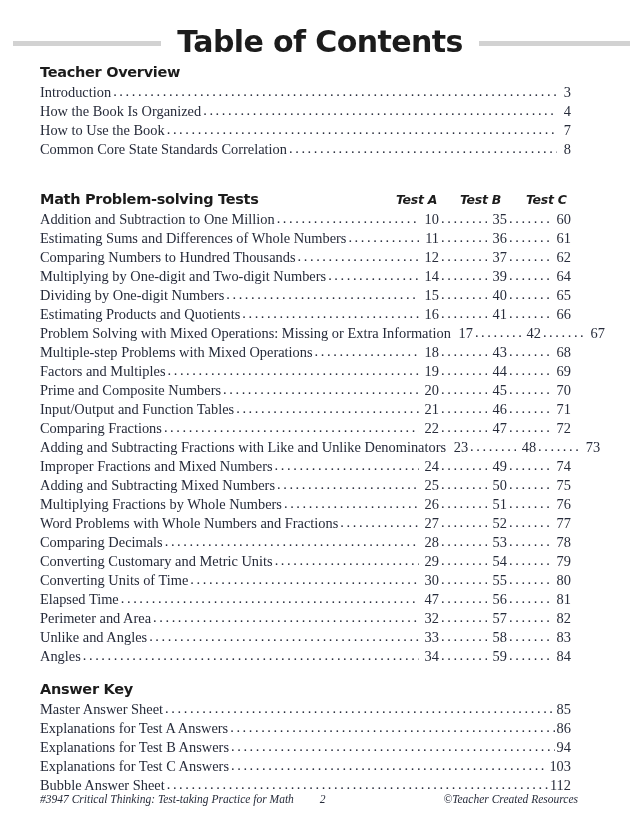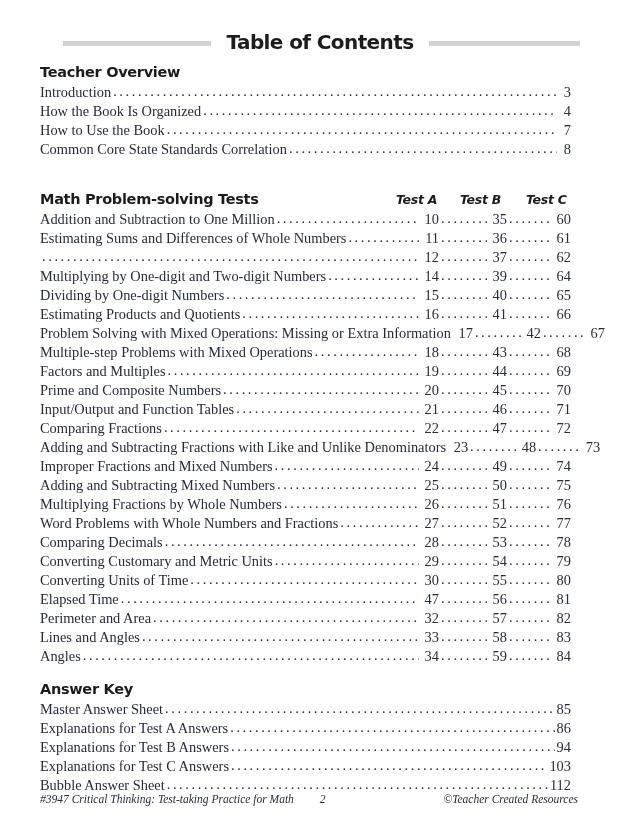--- a/index.html
+++ b/index.html
@@ -38,21 +38,21 @@
   .rule {
     height: 5px;
     background: #d2d2d2;
     flex: 0 0 auto;
   }
   .rule-left  { width: 148px; margin-right: 16px; }
   .rule-right { width: 151px; margin-left: 16px; }
   .doc-title {
     font-family: "DejaVu Sans", sans-serif;
     font-weight: bold;
-    font-size: 20px;
+    font-size: 30px;
     letter-spacing: -0.6px;
     color: #1c1c1c;
     white-space: nowrap;
     line-height: 1;
     padding-bottom: 3px;
   }
 
   
   .content {
     position: absolute;
@@ -230,20 +230,21 @@
       <div class="toc-row">
         <span class="toc-label">Estimating Sums and Differences of Whole Numbers</span>
         <span class="dots"></span>
         <span class="pg-a">11</span>
         <span class="dots-mid"></span>
         <span class="pg-b">36</span>
         <span class="dots-mid2"></span>
         <span class="pg-c">61</span>
       </div>
       <div class="toc-row">
+        <span class="toc-label">Comparing Numbers to Hundred Thousands</span>
         <span class="dots"></span>
         <span class="pg-a">12</span>
         <span class="dots-mid"></span>
         <span class="pg-b">37</span>
         <span class="dots-mid2"></span>
         <span class="pg-c">62</span>
       </div>
       <div class="toc-row">
         <span class="toc-label">Multiplying by One-digit and Two-digit Numbers</span>
         <span class="dots"></span>
@@ -409,21 +410,21 @@
       <div class="toc-row">
         <span class="toc-label">Perimeter and Area</span>
         <span class="dots"></span>
         <span class="pg-a">32</span>
         <span class="dots-mid"></span>
         <span class="pg-b">57</span>
         <span class="dots-mid2"></span>
         <span class="pg-c">82</span>
       </div>
       <div class="toc-row">
-        <span class="toc-label">Lines and Angles</span>
+        <span class="toc-label">Unlike and Angles</span>
         <span class="dots"></span>
         <span class="pg-a">33</span>
         <span class="dots-mid"></span>
         <span class="pg-b">58</span>
         <span class="dots-mid2"></span>
         <span class="pg-c">83</span>
       </div>
       <div class="toc-row">
         <span class="toc-label">Angles</span>
         <span class="dots"></span>

